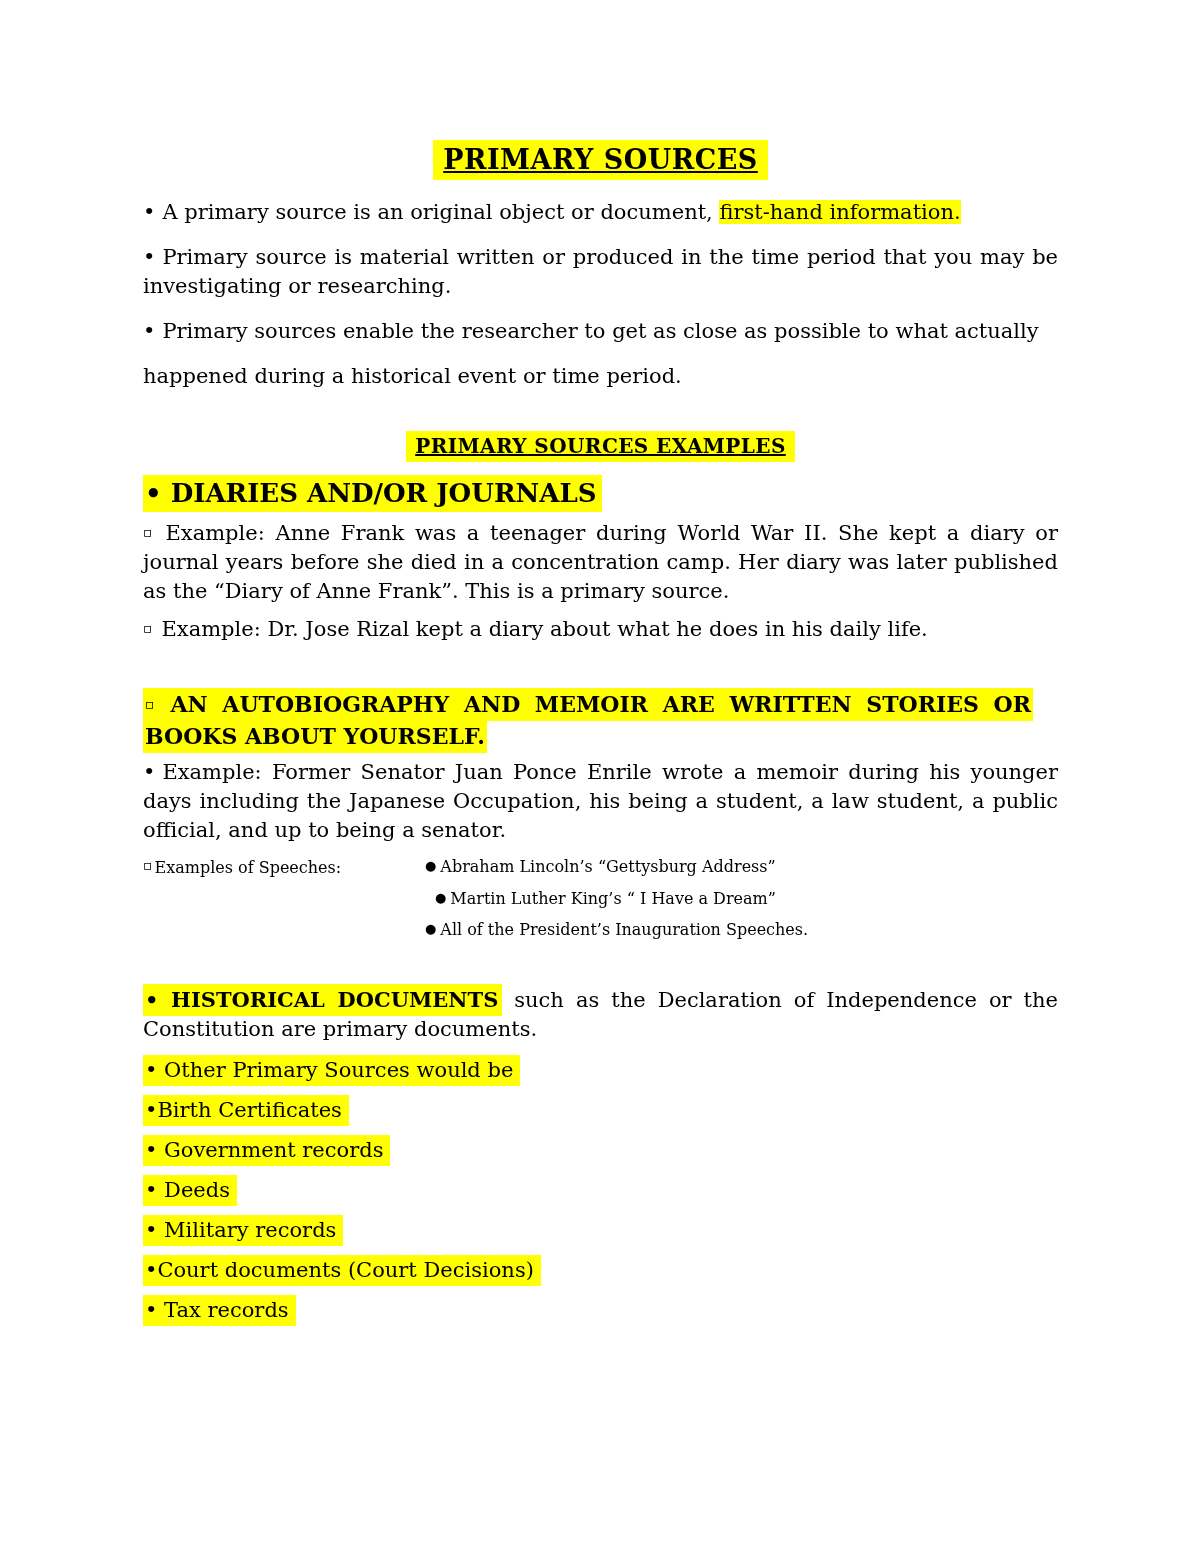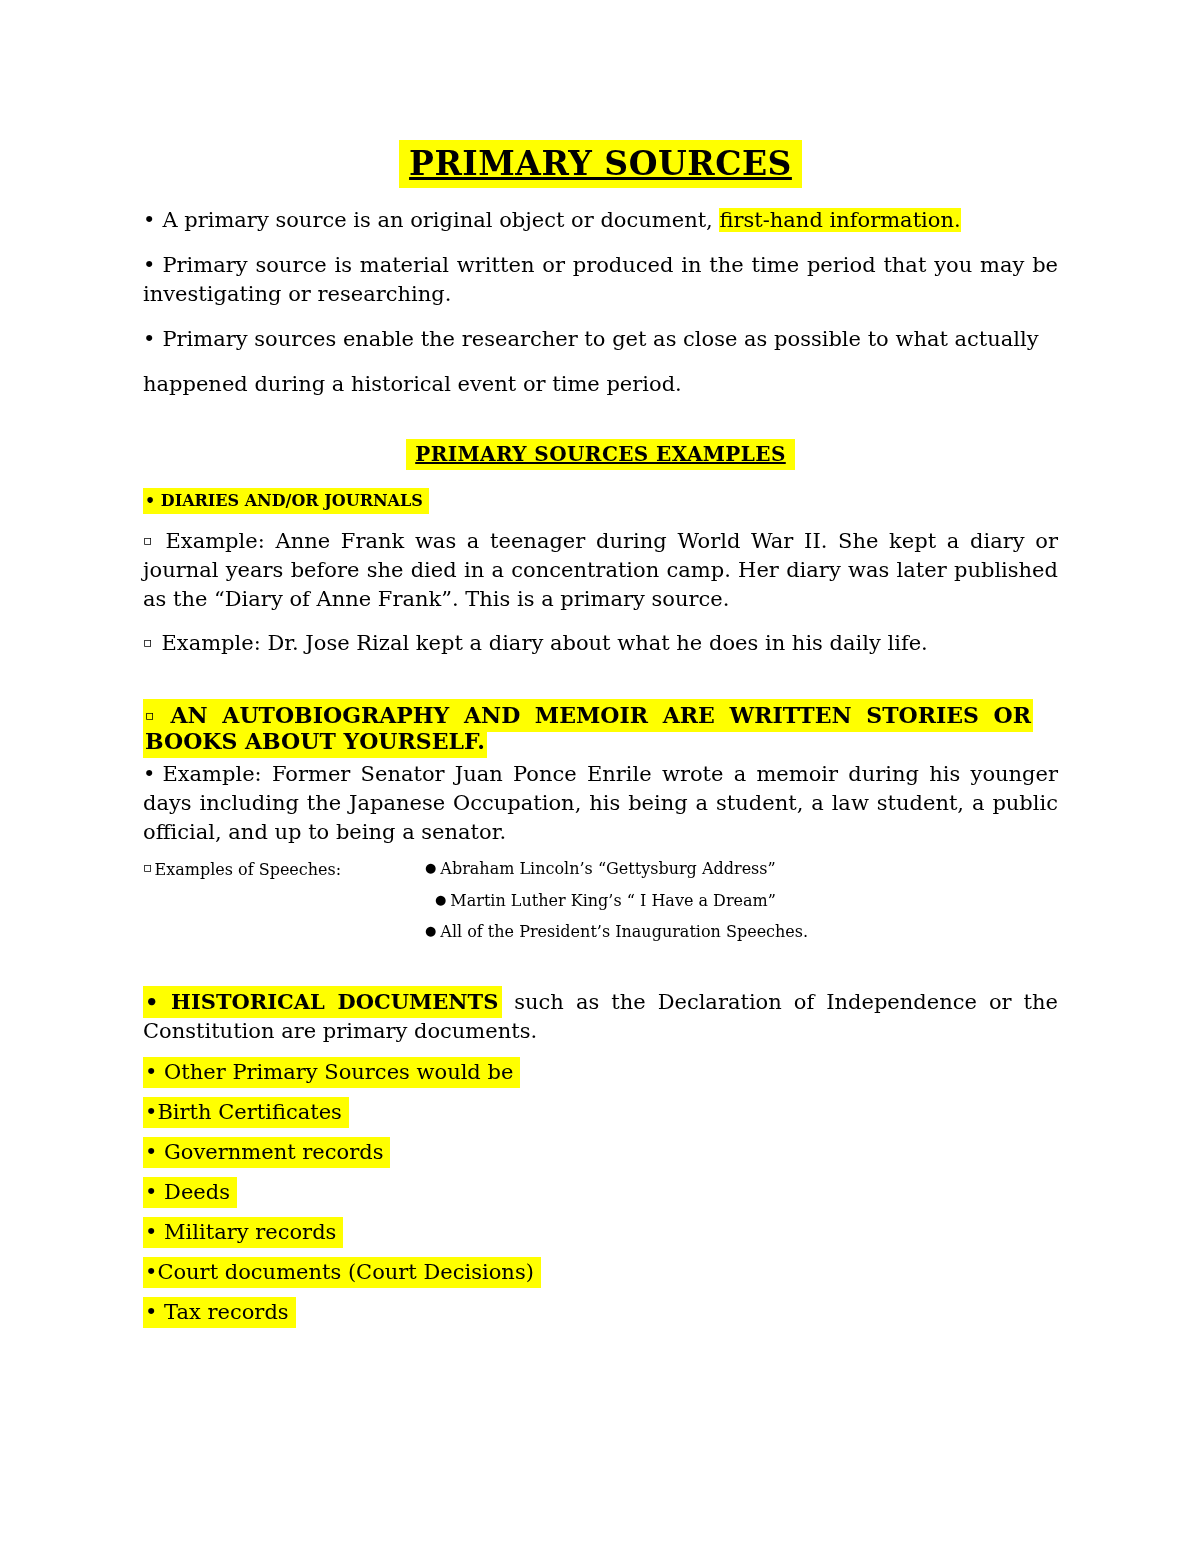--- a/index.html
+++ b/index.html
@@ -15,21 +15,21 @@
     height: 1553px;
     background: #ffffff;
     box-sizing: border-box;
     padding: 140px 142px 0 143px;
     overflow: hidden;
   }
   .hl { background: #ffff00; }
   .title-wrap { text-align: center; margin: 0; }
   .doc-title {
     display: inline-block;
-    font-size: 33px;
+    font-size: 27px;
     font-weight: bold;
     text-decoration: underline;
     padding: 4px 10px 5px 10px;
     letter-spacing: 0.5px;
   }
   .h2-wrap { text-align: center; margin: 40px 0 0 0; }
   .doc-h2 {
     display: inline-block;
     font-size: 20px;
     font-weight: bold;
@@ -38,48 +38,48 @@
     letter-spacing: 0.4px;
   }
   p, .para {
     font-size: 21px;
     line-height: 29px;
     margin: 0;
     text-align: justify;
   }
   .mt-18 { margin-top: 18px; }
   .mt-16 { margin-top: 16px; }
-  .mt-14 { margin-top: 14px; }
+  .mt-14 { margin-top: 8px; }
   .mt-10 { margin-top: 10px; }
   .mt-6  { margin-top: 6px; }
   .mt-46 { margin-top: 46px; }
   .bullet-dot { margin-right: 7px; }
   .bullet-sq {
     font-size: 14px;
     vertical-align: 3px;
     margin-right: 9px;
   }
   .bullet-sq.tight { margin-right: 2px; }
   .dot-small {
     font-size: 13px;
     vertical-align: 2px;
     margin-right: 4px;
   }
   .subhead {
-    font-size: 16px;
+    font-size: 26px;
     font-weight: bold;
     line-height: 30px;
     margin: 16px 0 0 0;
     text-align: left;
   }
   .subhead .hl { padding: 3px 6px 4px 2px; }
   .autobio-heading {
     font-size: 22px;
     font-weight: bold;
-    line-height: 26px;
+    line-height: 32px;
     max-width: 890px;
     text-align: justify;
     margin: 44px 0 0 0;
   }
   .autobio-heading .hl { padding: 3px 2px 4px 2px; box-decoration-break: clone; }
   .speech-row {
     display: flex;
     align-items: flex-start;
     margin-top: 12px;
     text-align: left;

